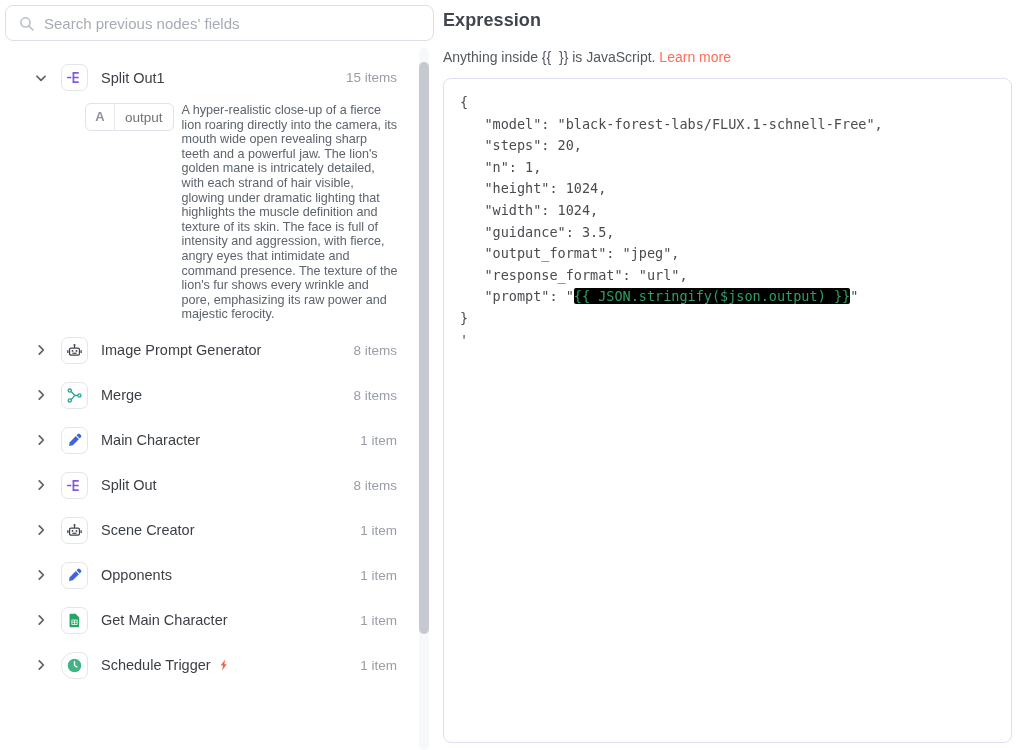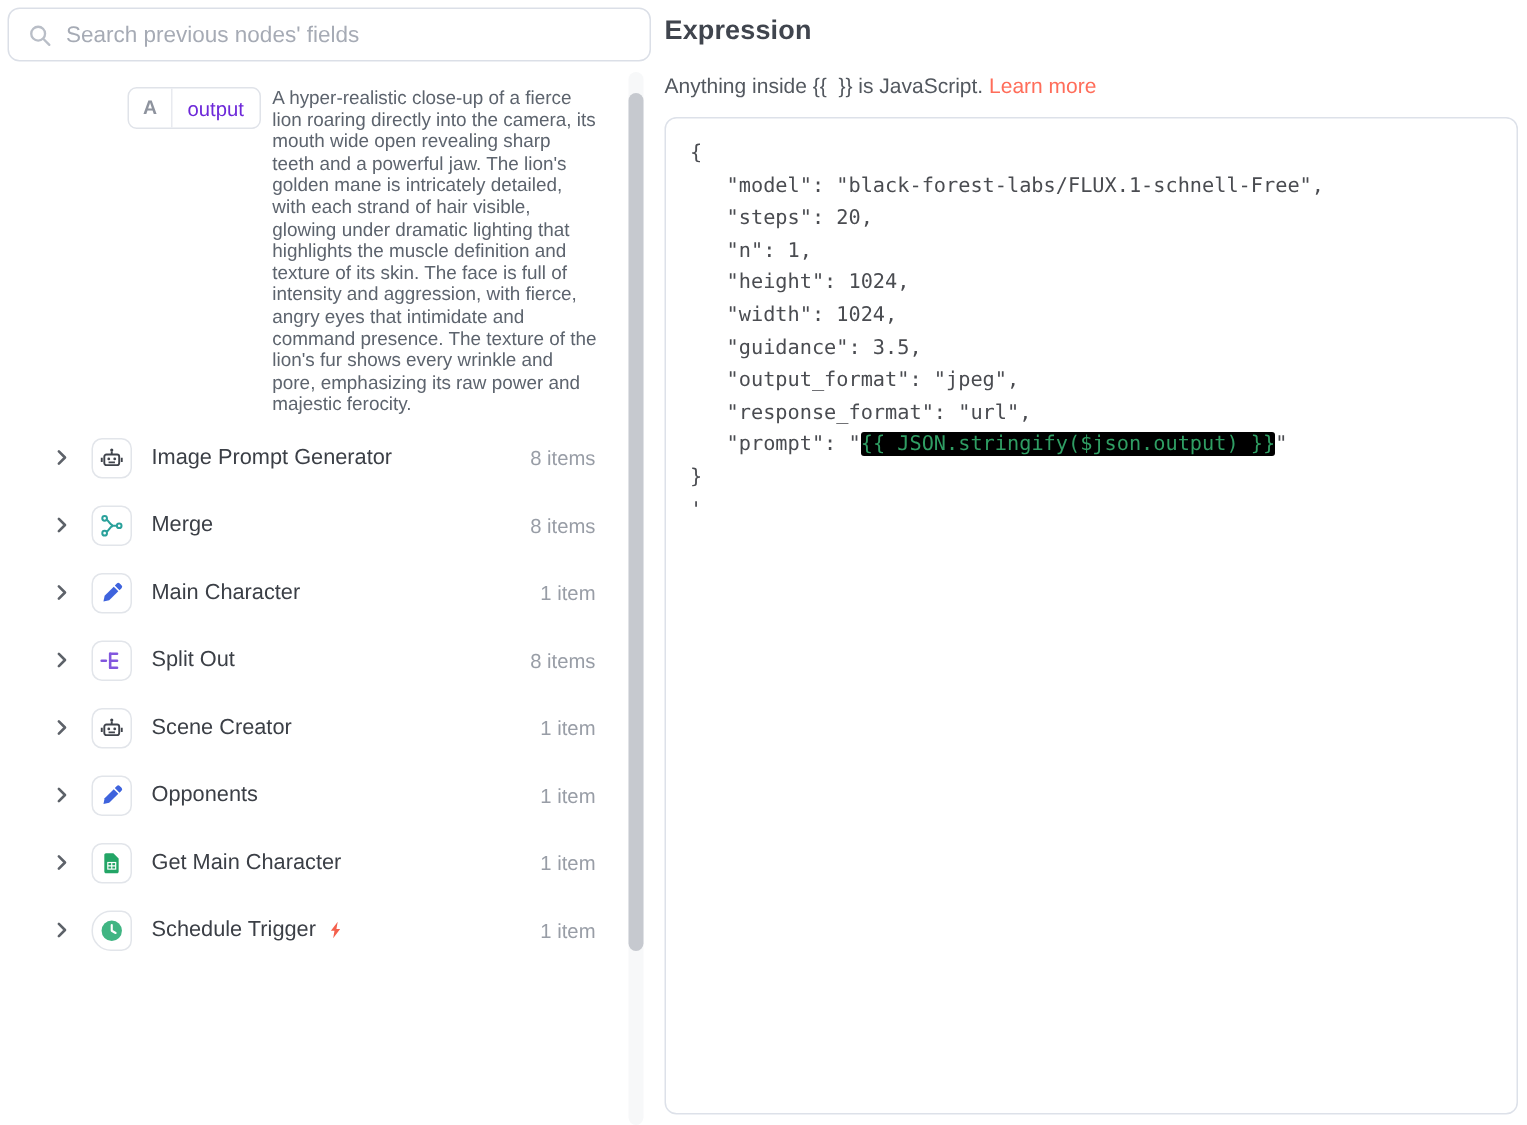--- a/index.html
+++ b/index.html
@@ -28,21 +28,21 @@
   .node-label{margin-left:13px;font-size:14.5px;color:#3b3f46;white-space:nowrap;}
   .bolt{width:13px;height:16px;margin-left:7px;display:inline-flex;}
   .bolt svg{width:100%;height:100%;}
   .node-count{margin-left:auto;margin-right:39px;font-size:13.5px;color:#989da6;white-space:nowrap;}
 
   .field-row{display:flex;align-items:flex-start;margin-left:51px;margin-top:-6px;margin-bottom:15px;}
   .field-pill{display:flex;align-items:center;height:28px;border:1px solid #e0e3e9;
     border-radius:6px;background:#fff;flex:0 0 auto;cursor:pointer;}
   .field-type{width:29px;text-align:center;font-size:13px;font-weight:700;color:#8e939e;
     border-right:1px solid #e8eaef;line-height:26px;}
-  .field-name{padding:0 10px;font-size:13.5px;color:#6d28d9;}
+  .field-name{padding:0 10px;font-size:13.5px;color:#737373;}
   .field-value{margin-left:8px;width:217px;font-size:12.6px;line-height:14.6px;color:#5d646e;}
 
   .left-scrollbar{position:absolute;top:48px;right:7px;bottom:0;width:10px;border-radius:5px;
     background:#f7f8f9;}
   .scroll-thumb{position:absolute;top:14px;left:0;width:10px;height:572px;border-radius:5px;
     background:#c6c9cf;cursor:grab;}
 
   
   .right-panel{flex:1;padding:10px 6px 0 7px;}
   .expr-title{font-size:18px;font-weight:700;color:#40454e;letter-spacing:.1px;}
@@ -65,20 +65,36 @@
       <span class="search-icon icon-slot">
           <svg viewBox="0 0 24 24" fill="none" stroke="#b9bec7" stroke-width="2.2" stroke-linecap="round">
             <circle cx="10.5" cy="10.5" r="6.5"></circle>
             <path d="M15.5 15.5L21 21"></path>
           </svg>
         </span>
       <input class="search-input" type="text" placeholder="Search previous nodes' fields" style="">
     </div>
 
     <div class="tree">
+      <div class="node-row">
+        <span class="chevron icon-slot">
+            <svg viewBox="0 0 24 24" fill="none" stroke="#5d6269" stroke-width="3" stroke-linecap="round" stroke-linejoin="round">
+              <path d="M5 9l7 7 7-7"></path>
+            </svg>
+          </span>
+        <span class="icon-box icon-slot">
+            <svg viewBox="0 0 24 24" fill="none" stroke="#8257de" stroke-width="2.4" stroke-linecap="round">
+              <path d="M2.5 12h4"></path>
+              <path d="M10.5 5.5v13"></path>
+              <path d="M10.5 5.5h6.5M10.5 12h6.5M10.5 18.5h6.5"></path>
+            </svg>
+          </span>
+        <span class="node-label">Split Out1</span>
+        <span class="node-count">15 items</span>
+      </div>
 
       <div class="field-row">
         <div class="field-pill">
           <span class="field-type">A</span>
           <span class="field-name">output</span>
         </div>
         <p class="field-value">A hyper-realistic close-up of a fierce lion roaring directly into the camera, its mouth wide open revealing sharp teeth and a powerful jaw. The lion's golden mane is intricately detailed, with each strand of hair visible, glowing under dramatic lighting that highlights the muscle definition and texture of its skin. The face is full of intensity and aggression, with fierce, angry eyes that intimidate and command presence. The texture of the lion's fur shows every wrinkle and pore, emphasizing its raw power and majestic ferocity.</p>
       </div>
 
       <div id="node-rows">

